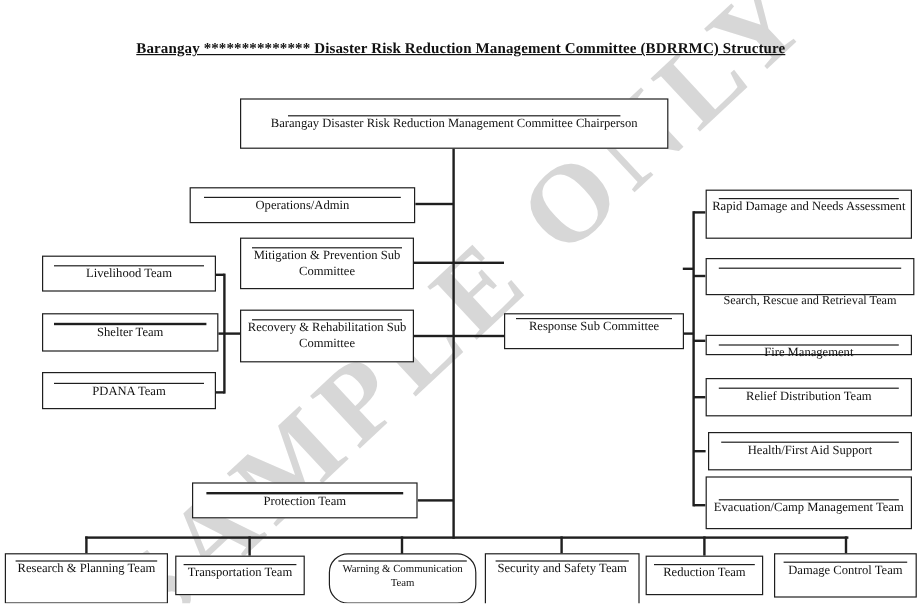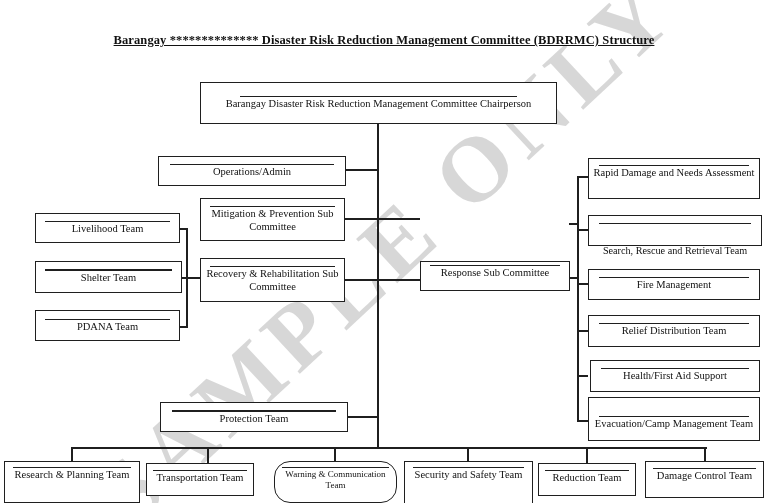--- a/index.html
+++ b/index.html
@@ -40,21 +40,21 @@
   #n-recovery      { left:200px; top:258px; width:145px; height:44px; padding-top:7px; }
   #n-protection    { left:160px; top:402px; width:188px; height:30px; padding-top:7px; }
   #n-livelihood    { left:35px;  top:213px; width:145px; height:30px; padding-top:7px; }
   #n-shelter       { left:35px;  top:261px; width:147px; height:32px; padding-top:7px; }
   #n-pdana         { left:35px;  top:310px; width:145px; height:31px; padding-top:8px; }
   #n-preparedness  { left:420px; top:205px; width:150px; height:28px; padding-top:6px; }
   #n-response      { left:420px; top:261px; width:150px; height:30px; padding-top:3px; }
   #n-rapid         { left:588px; top:158px; width:172px; height:41px; padding-top:6px; }
   #n-search        { left:588px; top:215px; width:174px; height:31px; padding-top:7px;gap:20px; }
   #n-search .label { font-size:10.2px; }
-  #n-fire          { left:588px; top:269px; width:172px; height:31px; padding-top:7px; }
+  #n-fire          { left:588px; top:279px; width:172px; height:17px; padding-top:7px; }
   #n-relief        { left:588px; top:315px; width:172px; height:32px; padding-top:7px; }
   #n-health        { left:590px; top:360px; width:170px; height:32px; padding-top:7px; }
   #n-evacuation    { left:588px; top:397px; width:172px; height:44px; padding-top:18px; }
   #n-research      { left:4px;   top:461px; width:136px; height:42px; padding-top:5px; }
   #n-transportation{ left:146px; top:463px; width:108px; height:33px; padding-top:6px; }
   #n-warning       { left:274px; top:461px; width:123px; height:42px; padding-top:5px;border-radius:16px; }
   #n-warning .label{ font-size:9px; }
   #n-security      { left:404px; top:461px; width:129px; height:52px; padding-top:5px; }
   #n-education     { left:538px; top:463px; width:98px;  height:33px; padding-top:6px; }
   #n-damage        { left:645px; top:461px; width:119px; height:37px; padding-top:6px; }

